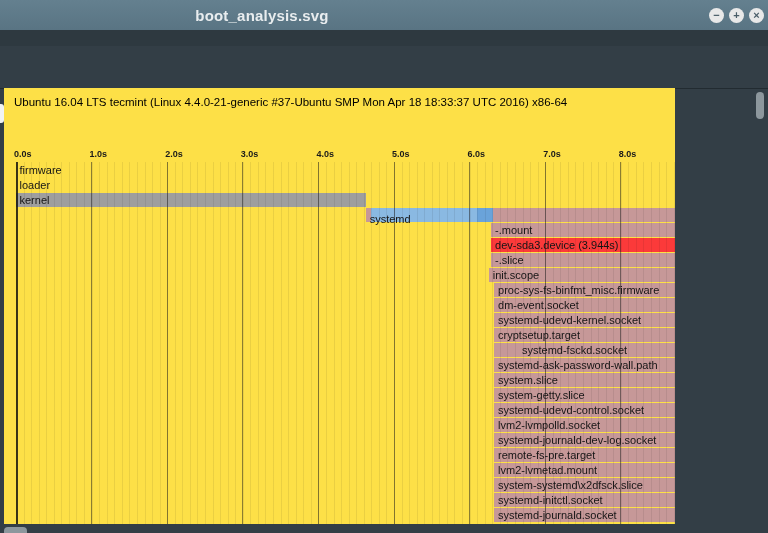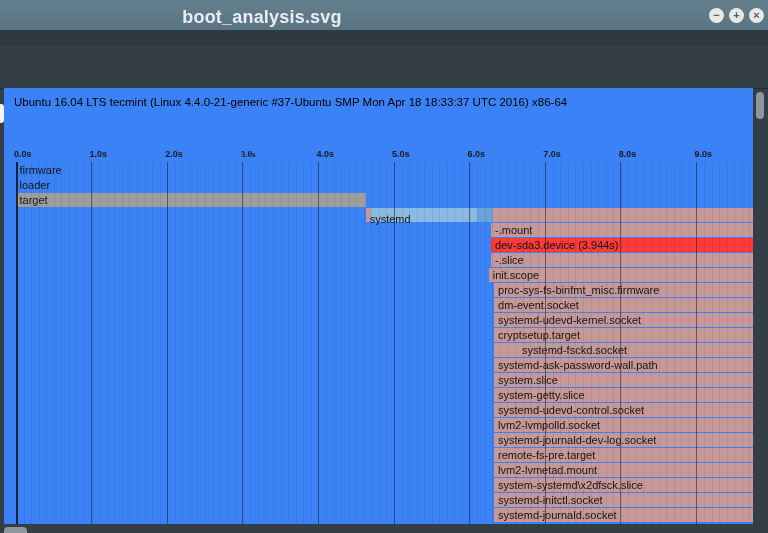--- a/index.html
+++ b/index.html
@@ -1,34 +1,34 @@
 <!DOCTYPE html>
 <html><head>
 <meta charset="utf-8">
 <style>
   html,body{margin:0;padding:0;width:768px;height:533px;overflow:hidden;
     font-family:"Liberation Sans",sans-serif;background:#333e46;position:relative;}
   .titlebar{position:absolute;left:0;top:0;width:768px;height:30px;
     background:linear-gradient(#64808f,#597483);border-bottom:1px solid #43545e;}
   .title{position:absolute;left:162px;top:7px;width:200px;text-align:center;
-    color:#e9edef;font-size:18px;font-weight:bold;letter-spacing:.2px;}
+    color:#e9edef;font-size:15px;font-weight:bold;letter-spacing:.2px;}
   .winbtn{position:absolute;top:8px;width:15px;height:15px;border-radius:50%;
     background:#e8e8e8;color:#4a5d68;font-size:11px;font-weight:bold;
     text-align:center;line-height:15px;cursor:default;}
   .menustrip{position:absolute;left:0;top:30px;width:768px;height:16px;background:#2e3940;}
   .toolbar{position:absolute;left:0;top:46px;width:768px;height:42px;background:#333e46;
     border-bottom:1px solid #222b31;}
   .tb-sliver{position:absolute;left:0;top:58px;width:4px;height:19px;background:#f1f3f4;
     border-radius:0 3px 3px 0;}
   .tb-btn{position:absolute;top:57px;height:20px;background:#7e98a6;border-radius:3px;
     color:#fff;font-weight:bold;text-align:center;line-height:19px;font-size:13px;
     box-shadow:0 0 0 1px rgba(255,255,255,.25) inset;}
   .tb-ico{position:absolute;top:58px;color:#1c262c;font-size:17px;line-height:18px;
     text-align:center;width:18px;}
-  .content{position:absolute;left:4px;top:88px;width:749px;height:436px;background:#3b82f6;
+  .content{position:absolute;left:4px;top:88px;width:671px;height:436px;background:#fde047;
     overflow:hidden;}
   .hdr{position:absolute;left:10px;color:#000;font-size:11.5px;white-space:pre;}
   .tick{position:absolute;font-size:9px;font-weight:bold;color:#1a1a1a;}
   .minor-grid{position:absolute;z-index:4;pointer-events:none;}
   .vline{position:absolute;z-index:5;pointer-events:none;}
   .seg{position:absolute;height:14px;z-index:1;}
   .rlabel{position:absolute;z-index:6;font-size:11px;color:#151515;height:14px;
     line-height:14px;white-space:pre;}
   .vscroll-thumb{position:absolute;left:756px;top:92px;width:8px;height:27px;
     border-radius:4px;background:#8d979d;}
@@ -59,42 +59,42 @@
   <span class="tb-ico" style="left:151px">↺</span>
   <span class="tb-ico" style="left:193px">↻</span>
 </div>
 
 <div class="content">
   <div class="hdr" style="top:8px">Ubuntu 16.04 LTS tecmint (Linux 4.4.0-21-generic #37-Ubuntu SMP Mon Apr 18 18:33:37 UTC 2016) x86-64</div>
   <div id="chart-canvas">
       <div class="tick" style="left: 10px; top: 61px;">0.0s</div>
       <div class="tick" style="left: 85.6px; top: 61px;">1.0s</div>
       <div class="tick" style="left: 161.2px; top: 61px;">2.0s</div>
-      <div class="tick" style="left: 236.8px; top: 61px; font-family: Liberation Serif, serif;">3.0s</div>
+      <div class="tick" style="left: 236.8px; top: 61px;">3.0s</div>
       <div class="tick" style="left: 312.4px; top: 61px;">4.0s</div>
       <div class="tick" style="left: 388px; top: 61px;">5.0s</div>
       <div class="tick" style="left: 463.6px; top: 61px;">6.0s</div>
       <div class="tick" style="left: 539.2px; top: 61px;">7.0s</div>
       <div class="tick" style="left: 614.8px; top: 61px;">8.0s</div>
       <div class="tick" style="left: 690.4px; top: 61px;">9.0s</div>
       <div class="minor-grid" style="left: 11.5px; top: 74px; width: 737.5px; height: 362px; background: repeating-linear-gradient(to right, rgba(0, 0, 0, 0.075) 0px, rgba(0, 0, 0, 0.075) 1px, transparent 1px, transparent 7.56px);"></div>
       <div class="vline" style="left: 11.5px; top: 74px; width: 2px; height: 362px; background: rgba(10, 10, 10, 0.8);"></div>
       <div class="vline" style="left: 87.1px; top: 74px; width: 1px; height: 362px; background: rgba(25, 25, 25, 0.5);"></div>
       <div class="vline" style="left: 162.7px; top: 74px; width: 1px; height: 362px; background: rgba(25, 25, 25, 0.5);"></div>
       <div class="vline" style="left: 238.3px; top: 74px; width: 1px; height: 362px; background: rgba(25, 25, 25, 0.5);"></div>
       <div class="vline" style="left: 313.9px; top: 74px; width: 1px; height: 362px; background: rgba(25, 25, 25, 0.5);"></div>
       <div class="vline" style="left: 389.5px; top: 74px; width: 1px; height: 362px; background: rgba(25, 25, 25, 0.5);"></div>
       <div class="vline" style="left: 465.1px; top: 74px; width: 1px; height: 362px; background: rgba(25, 25, 25, 0.5);"></div>
       <div class="vline" style="left: 540.7px; top: 74px; width: 1px; height: 362px; background: rgba(25, 25, 25, 0.5);"></div>
       <div class="vline" style="left: 616.3px; top: 74px; width: 1px; height: 362px; background: rgba(25, 25, 25, 0.5);"></div>
       <div class="vline" style="left: 691.9px; top: 74px; width: 1px; height: 362px; background: rgba(25, 25, 25, 0.5);"></div>
       <div class="rlabel" style="left: 15.5px; top: 75px;">firmware</div>
       <div class="rlabel" style="left: 15.5px; top: 90px;">loader</div>
       <div class="seg" style="left: 11.5px; top: 105px; width: 350.179px; background: rgb(158, 158, 158);"></div>
-      <div class="rlabel" style="left: 15.5px; top: 105px;">target</div>
+      <div class="rlabel" style="left: 15.5px; top: 105px;">kernel</div>
       <div class="seg" style="left: 361.679px; top: 120px; width: 5.1408px; background: rgb(198, 152, 152);"></div>
       <div class="seg" style="left: 366.82px; top: 120px; width: 106.596px; background: rgb(138, 185, 226);"></div>
       <div class="seg" style="left: 473.416px; top: 120px; width: 15.876px; background: rgb(106, 163, 218);"></div>
       <div class="seg" style="left: 489.292px; top: 120px; width: 259.708px; background: rgb(198, 152, 152);"></div>
       <div class="rlabel" style="left: 365.679px; top: 124px;">systemd</div>
       <div class="seg" style="left: 487.024px; top: 135px; width: 261.976px; background: rgb(198, 152, 152);"></div>
       <div class="rlabel" style="left: 491.024px; top: 135px;">-.mount</div>
       <div class="seg" style="left: 487.024px; top: 150px; width: 261.976px; background: rgb(251, 58, 58);"></div>
       <div class="rlabel" style="left: 491.024px; top: 150px;">dev-sda3.device (3.944s)</div>
       <div class="seg" style="left: 487.024px; top: 165px; width: 261.976px; background: rgb(198, 152, 152);"></div>

